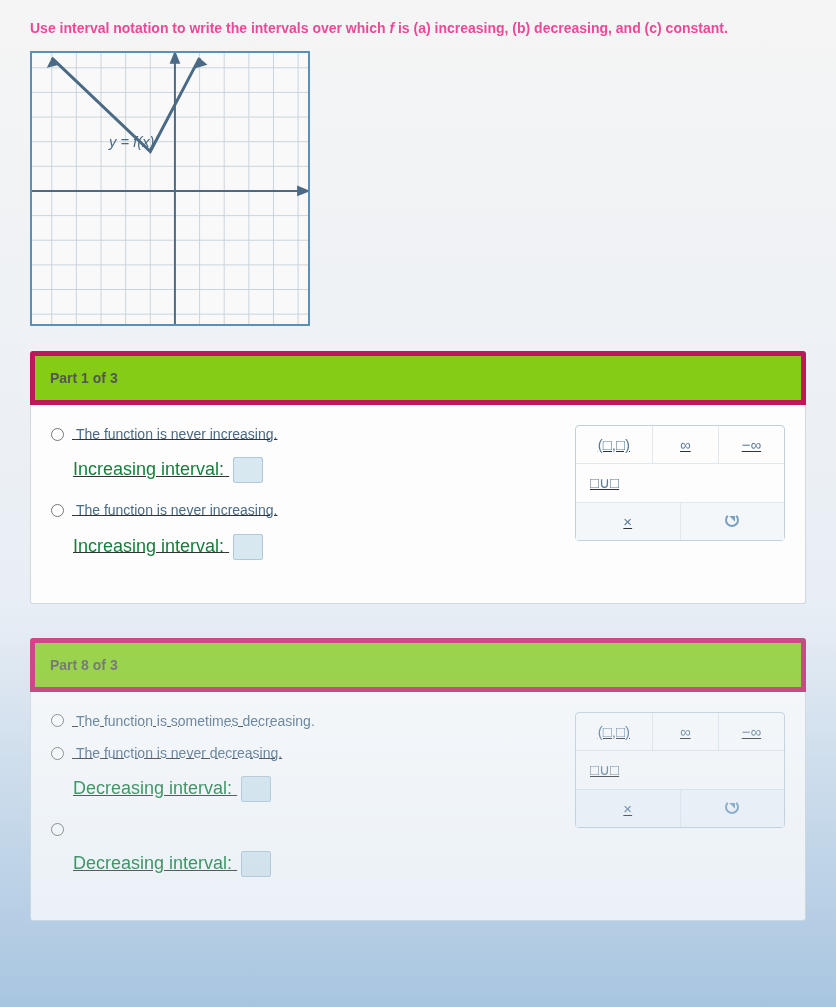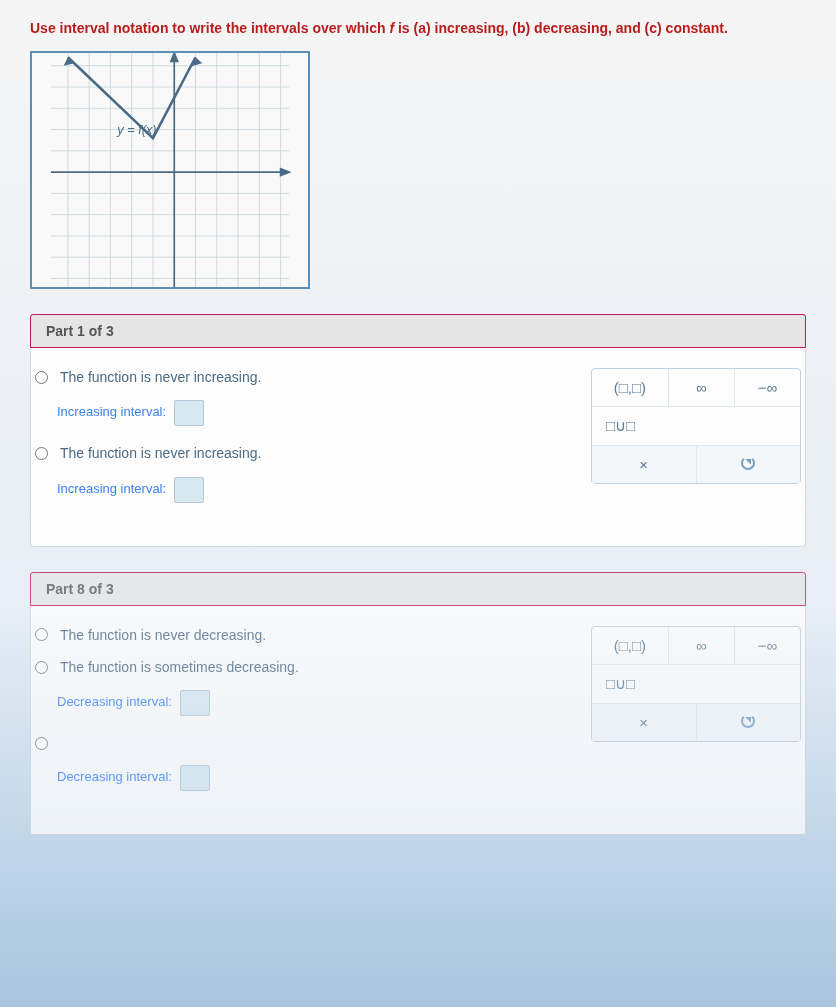--- a/index.html
+++ b/index.html
@@ -7,59 +7,60 @@
     font-family: Arial, Helvetica, sans-serif;
     background: linear-gradient(to bottom, #f5f5f5 0%, #e8eef5 60%, #a8c5e0 100%);
     width: 836px;
     height: 1007px;
     padding: 20px 30px;
     color: #333;
   }
   .prompt {
     font-size: 14px;
     font-weight: bold;
-    color: #b91c1c;
+    color: #ec4899;
     margin-bottom: 15px;
   }
   .graph-container {
     width: 280px;
-    height: 238px;
+    height: 275px;
     border: 2px solid #5a8fb8;
     background: #f9f9f9;
     position: relative;
     margin-bottom: 25px;
   }
   .graph-svg { width: 100%; height: 100%; }
   .part-header {
-    background: #e5e5e5;
-    border: 1px solid #be185d;
-    padding: 8px 15px;
+    background: #84cc16;
+    border: 5px solid #be185d;
+    padding: 14px 15px;
     font-size: 14px;
     color: #555;
     font-weight: bold;
     border-radius: 3px 3px 0 0;
   }
   .part-body {
     background: #fdfdfd;
     border: 1px solid #d0d8e0;
     border-top: none;
-    padding: 20px 4px 25px;
+    padding: 20px 20px 25px;
     display: flex;
     gap: 30px;
     border-radius: 0 0 3px 3px;
-    margin-bottom: 25px;
+    margin-bottom: 34px;
+    text-decoration: underline;
   }
   .options { flex: 1; }
   .opt-row { margin-bottom: 15px; font-size: 14px; color: #4a6a85; }
   .opt-row input[type=radio] { margin-right: 8px; vertical-align: middle; }
   .opt-label { vertical-align: middle; }
   .interval-line {
     margin: 8px 0 18px 22px;
-    font-size: 13px;
-    color: #3b82f6;
+    font-size: 18px;
+    color: #15803d;
   }
   .interval-input {
     display: inline-block;
     width: 30px; height: 26px;
     background: #d8e8f0;
     border: 1px solid #b0c8d8;
     vertical-align: middle;
     margin-left: 4px;
     border-radius: 2px;
   }
@@ -185,25 +186,25 @@
       <div class="pal-cell"><span class="reset-icon"></span></div>
     </div>
   </div>
 </div>
 
 <div class="part-header faded">Part 8 of 3</div>
 <div class="part-body faded">
   <div class="options">
     <div class="opt-row">
       <input type="radio" name="p2" style="">
+      <span class="opt-label">The function is sometimes decreasing.</span>
+    </div>
+    <div class="opt-row">
+      <input type="radio" name="p2" style="">
       <span class="opt-label">The function is never decreasing.</span>
-    </div>
-    <div class="opt-row">
-      <input type="radio" name="p2" style="">
-      <span class="opt-label">The function is sometimes decreasing.</span>
     </div>
     <div class="interval-line">
       <span>Decreasing interval:</span>
       <span class="interval-input"></span>
     </div>
     <div class="opt-row">
       <input type="radio" name="p2" style="">
     </div>
     <div class="interval-line">
       <span>Decreasing interval:</span>

